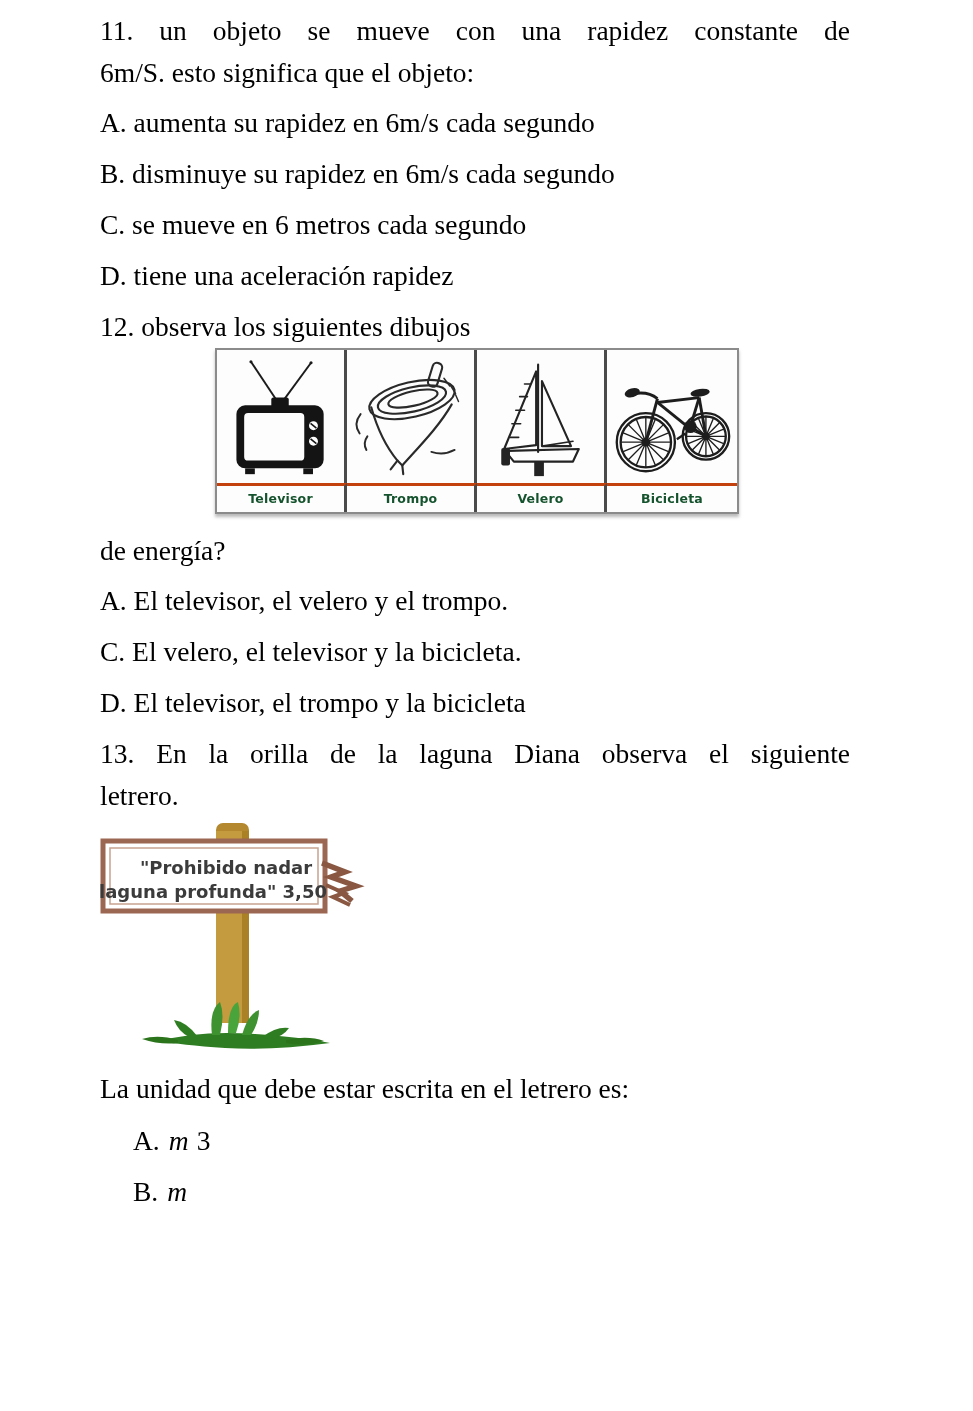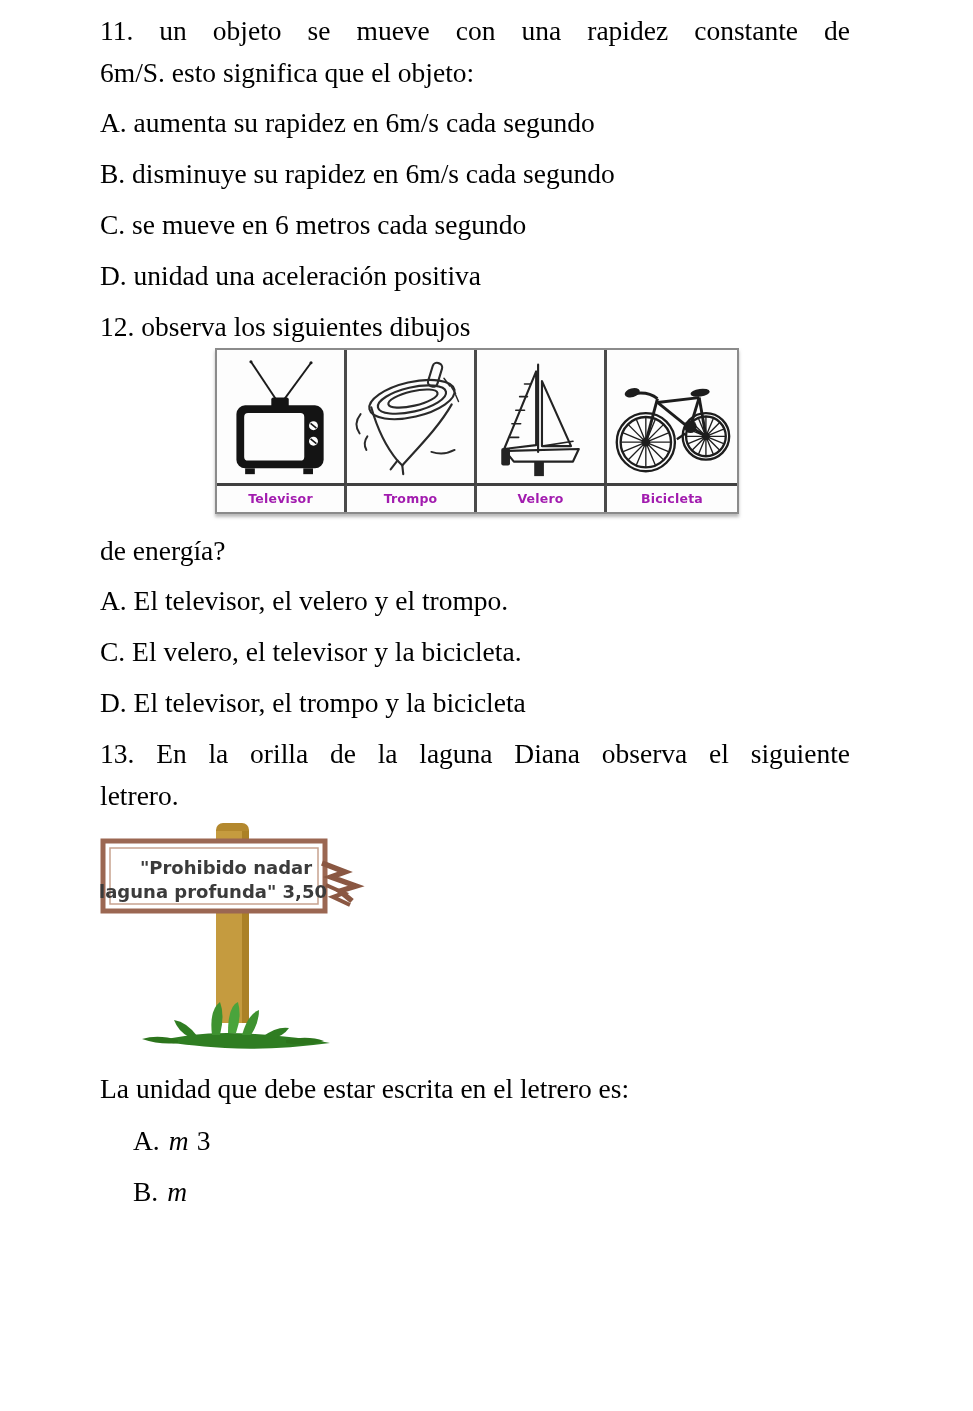--- a/index.html
+++ b/index.html
@@ -38,28 +38,28 @@
   }
   .fig-cell{
     border-right:3px solid #4a4a4a;
     height:133px;
     display:flex;align-items:center;justify-content:center;
     background:#fdfdfd;
   }
   .fig-cell:nth-child(4){border-right:none;}
   .fig-cell svg{width:126px;height:129px;display:block;}
   .fig-label{
-    border-top:3px solid #404040;
+    border-top:3px solid #c2410c;
     border-right:3px solid #4a4a4a;
     height:26px;line-height:26px;
     text-align:center;
     font-family:"DejaVu Sans", sans-serif;
     font-weight:bold;
     font-size:12.5px;
-    color:#a21caf;
+    color:#14532d;
     letter-spacing:.2px;
   }
   .fig-label:last-child{border-right:none;}
 
   
   .sign-wrap{margin:0 0 16px 0;width:280px;height:235px;}
   .sign-wrap svg{display:block;}
   .sign-text{
     font-family:"DejaVu Sans", sans-serif;
     font-weight:bold;
@@ -77,21 +77,21 @@
 
 <div class="page">
 
   <div class="stem-block mb8">
     <div class="stem jline">11. un objeto se mueve con una rapidez constante de</div>
     <div class="stem">6m/S. esto significa que el objeto:</div>
   </div>
   <div class="option">A. aumenta su rapidez en 6m/s cada segundo</div>
   <div class="option">B. disminuye su rapidez en 6m/s cada segundo</div>
   <div class="option">C. se mueve en 6 metros cada segundo</div>
-  <div class="option">D. unidad una aceleración positiva</div>
+  <div class="option">D. tiene una aceleración rapidez</div>
 
   <div class="stem">12. observa los siguientes dibujos</div>
 
   <div class="fig">
     <div class="fig-cell">
       <svg viewBox="0 0 130 133">
         <line x1="62" y1="52" x2="34" y2="10" stroke="#1b1b1b" stroke-width="2"></line>
         <line x1="66" y1="52" x2="96" y2="11" stroke="#1b1b1b" stroke-width="2"></line>
         <circle cx="34" cy="10" r="1.6" fill="#1b1b1b"></circle>
         <circle cx="96" cy="11" r="1.6" fill="#1b1b1b"></circle>

